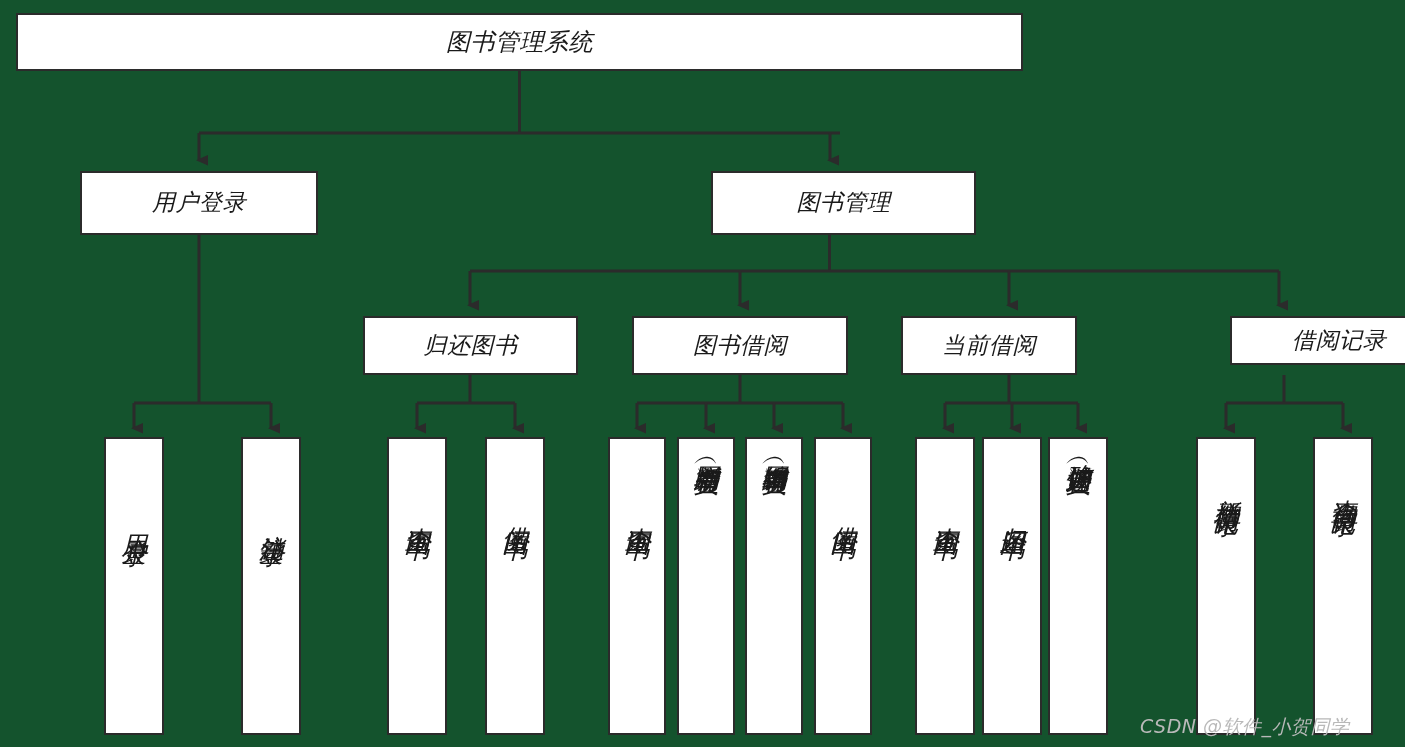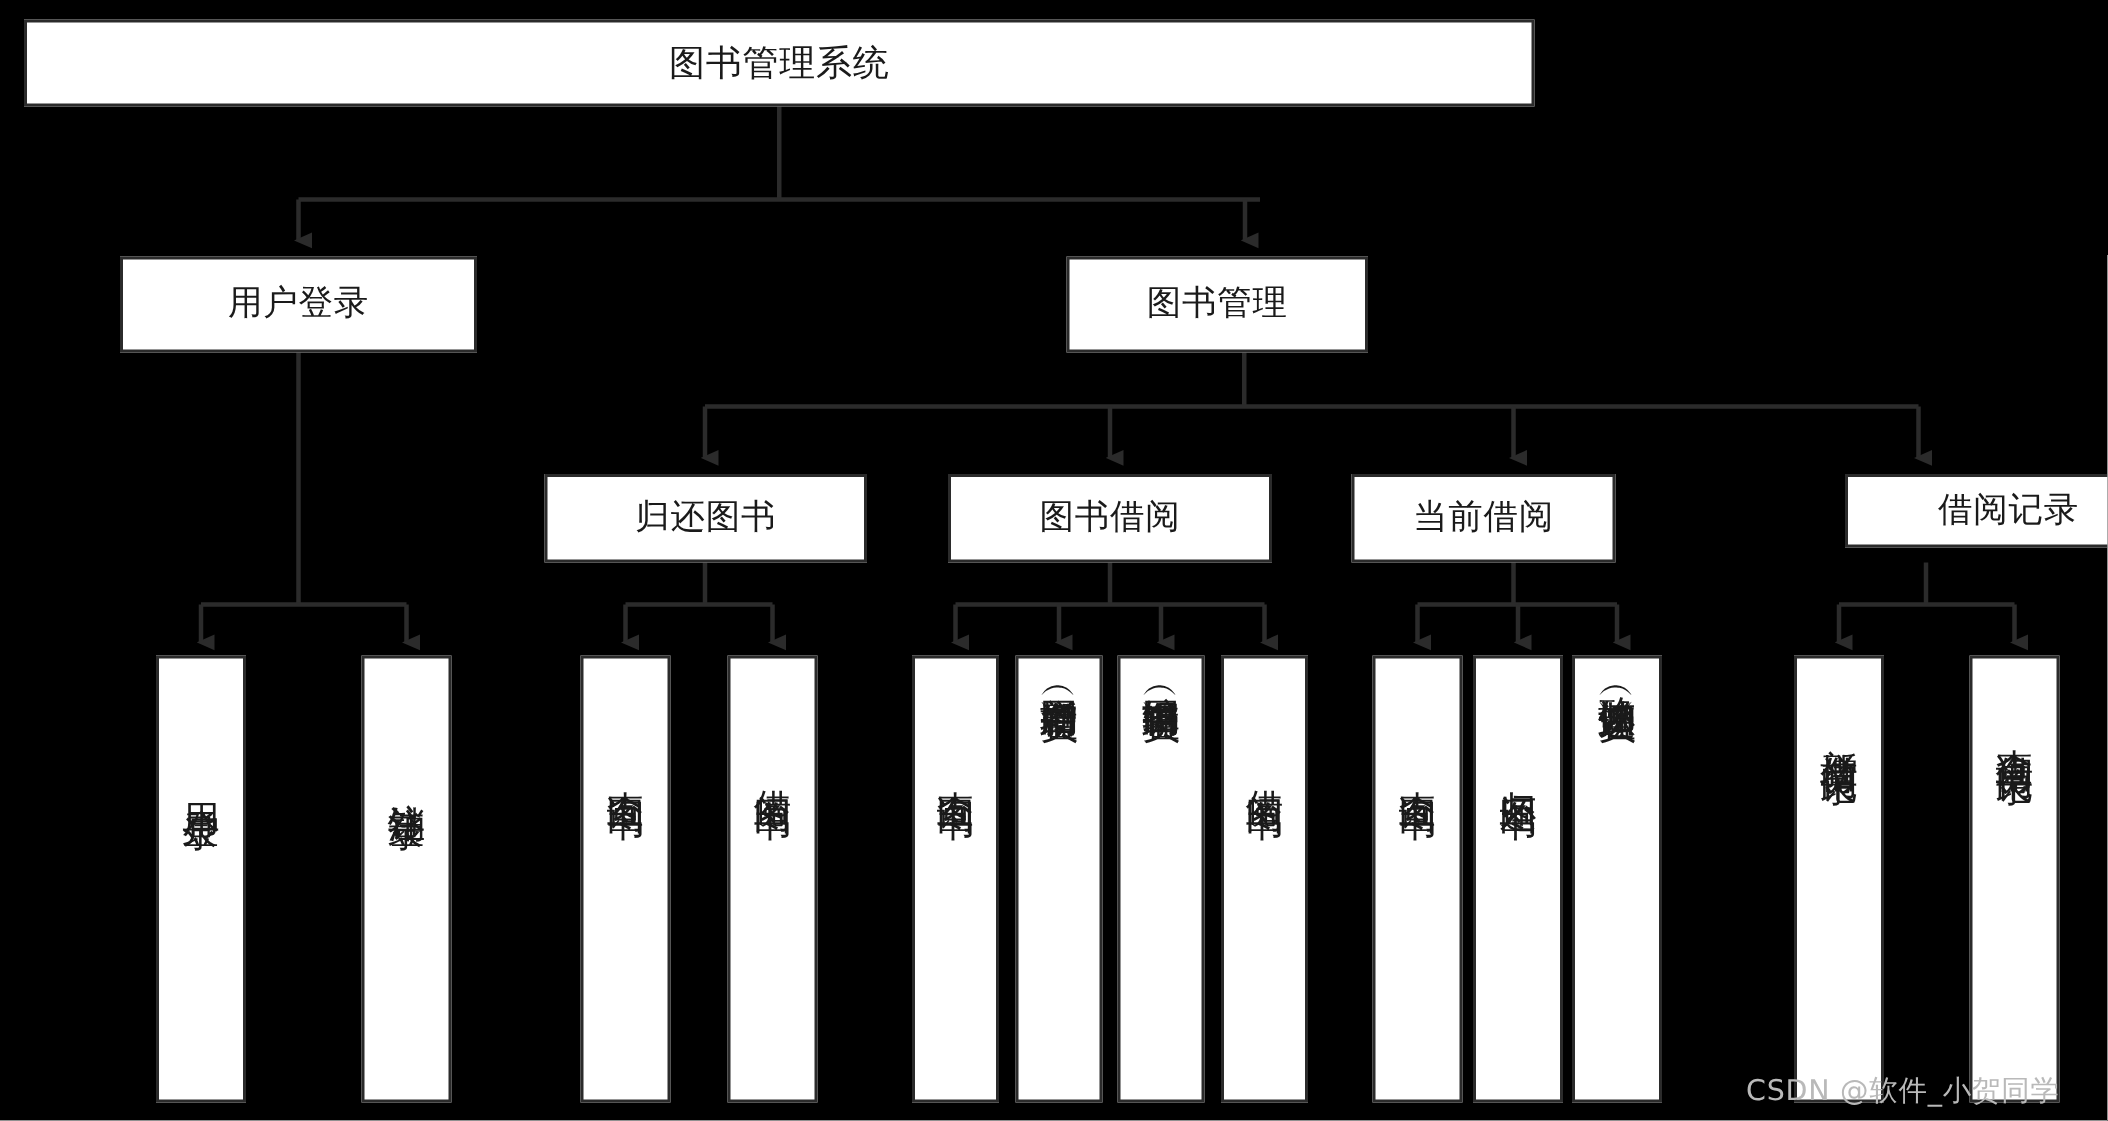--- a/index.html
+++ b/index.html
@@ -7,22 +7,23 @@
     padding: 0;
     background: #ffffff;
   }
   body {
     font-family: "DejaVu Sans", "Liberation Sans", sans-serif;
   }
   #canvas {
     position: relative;
     width: 1405px;
     height: 747px;
-    background: #000000;
+    background: #14532d;
     overflow: hidden;
+    font-style: italic;
   }
   #wires {
     position: absolute;
     left: 0;
     top: 0;
     width: 1405px;
     height: 747px;
     pointer-events: none;
   }
   .node {
@@ -129,21 +130,21 @@
     </g>
   </svg>
 
   <div class="node horiz root" style="left:16px; top:13px; width:1007px; height:58px;">
     <span class="label">图书管理系统</span>
   </div>
 
   <div class="node horiz" style="left:80px; top:171px; width:238px; height:64px;">
     <span class="label">用户登录</span>
   </div>
-  <div class="node horiz" style="left:711px; top:171px; width:201px; height:64px;">
+  <div class="node horiz" style="left:711px; top:171px; width:265px; height:64px;">
     <span class="label">图书管理</span>
   </div>
 
   <div class="node horiz" style="left:363px; top:316px; width:215px; height:59px;">
     <span class="label">归还图书</span>
   </div>
   <div class="node horiz" style="left:632px; top:316px; width:216px; height:59px;">
     <span class="label">图书借阅</span>
   </div>
   <div class="node horiz" style="left:901px; top:316px; width:176px; height:59px;">
@@ -190,15 +191,15 @@
     <span class="label">确认归还（管理员）</span>
   </div>
 
   <div class="node vert" style="left:1196px; top:437px; width:60px; height:298px; padding-top:40px;">
     <span class="label">新增借阅记录</span>
   </div>
   <div class="node vert" style="left:1313px; top:437px; width:60px; height:298px; padding-top:40px;">
     <span class="label">查询借阅记录</span>
   </div>
 
-  <div class="watermark" style="left:1164px; top:714px;">CSDN @软件_小贺同学</div>
+  <div class="watermark" style="left:1140px; top:714px;">CSDN @软件_小贺同学</div>
 
 </div>
 
 </body></html>

